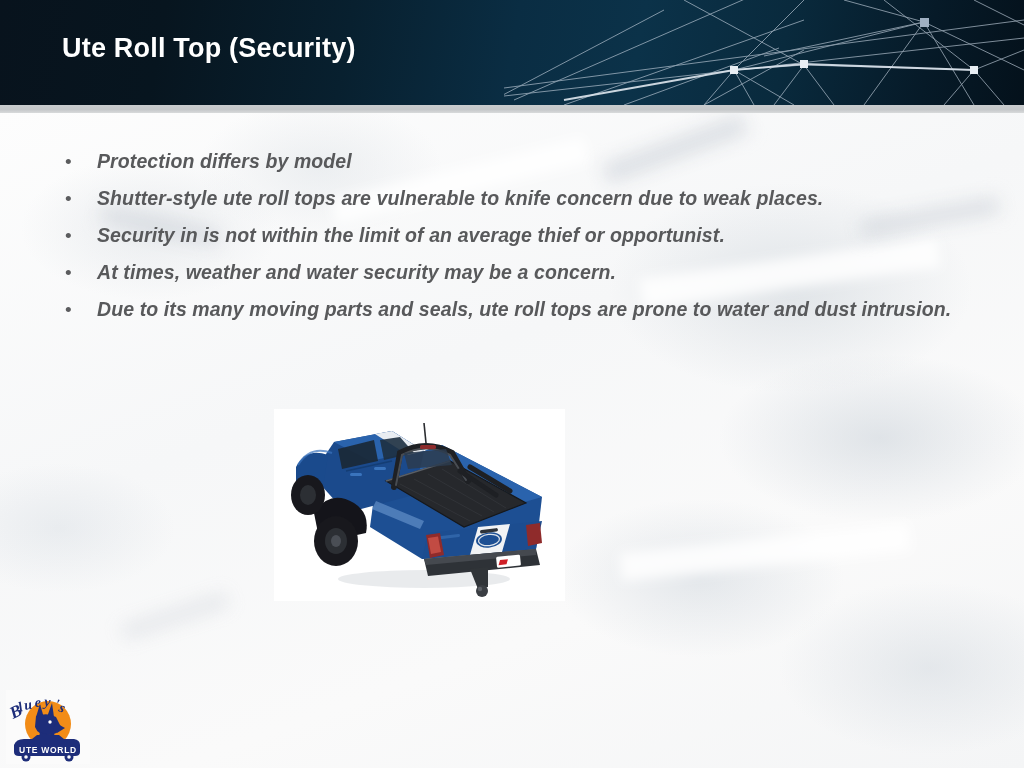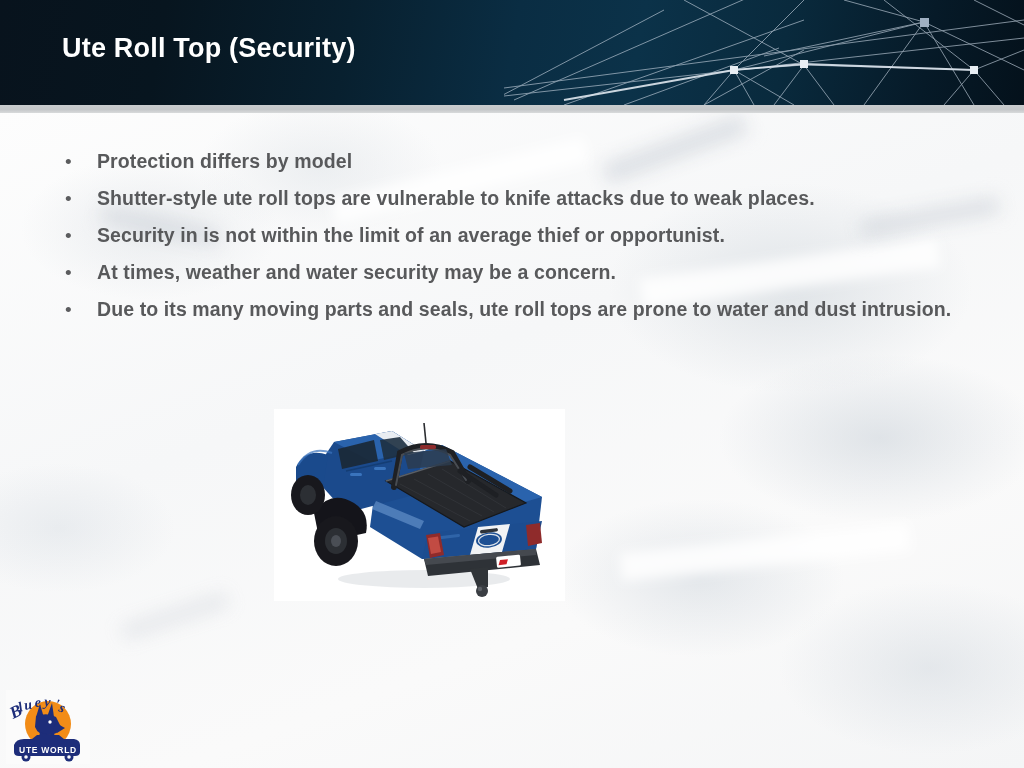--- a/index.html
+++ b/index.html
@@ -106,20 +106,21 @@
     line-height: 31px;
     text-align: left;
     padding-left: 5px;
     box-sizing: border-box;
   }
   .bullet-text {
     flex: 1 1 auto;
     color: #58595b;
     font-size: 19.5px;
     font-weight: bold;
+    font-style: italic;
     line-height: 31px;
     letter-spacing: 0.1px;
   }
 
   
   .product-card {
     position: absolute;
     left: 274px; top: 409px;
     width: 291px; height: 192px;
     background: #ffffff;
@@ -199,21 +200,21 @@
 
   <div class="bullets">
 
     <div class="bullet-row">
       <div class="bullet-dot">•</div>
       <div class="bullet-text">Protection differs by model</div>
     </div>
 
     <div class="bullet-row">
       <div class="bullet-dot">•</div>
-      <div class="bullet-text">Shutter-style ute roll tops are vulnerable to knife attacks due to weak places.</div>
+      <div class="bullet-text">Shutter-style ute roll tops are vulnerable to knife concern due to weak places.</div>
     </div>
 
     <div class="bullet-row">
       <div class="bullet-dot">•</div>
       <div class="bullet-text">Security in is not within the limit of an average thief or opportunist.</div>
     </div>
 
     <div class="bullet-row">
       <div class="bullet-dot">•</div>
       <div class="bullet-text">At times, weather and water security may be a concern.</div>

